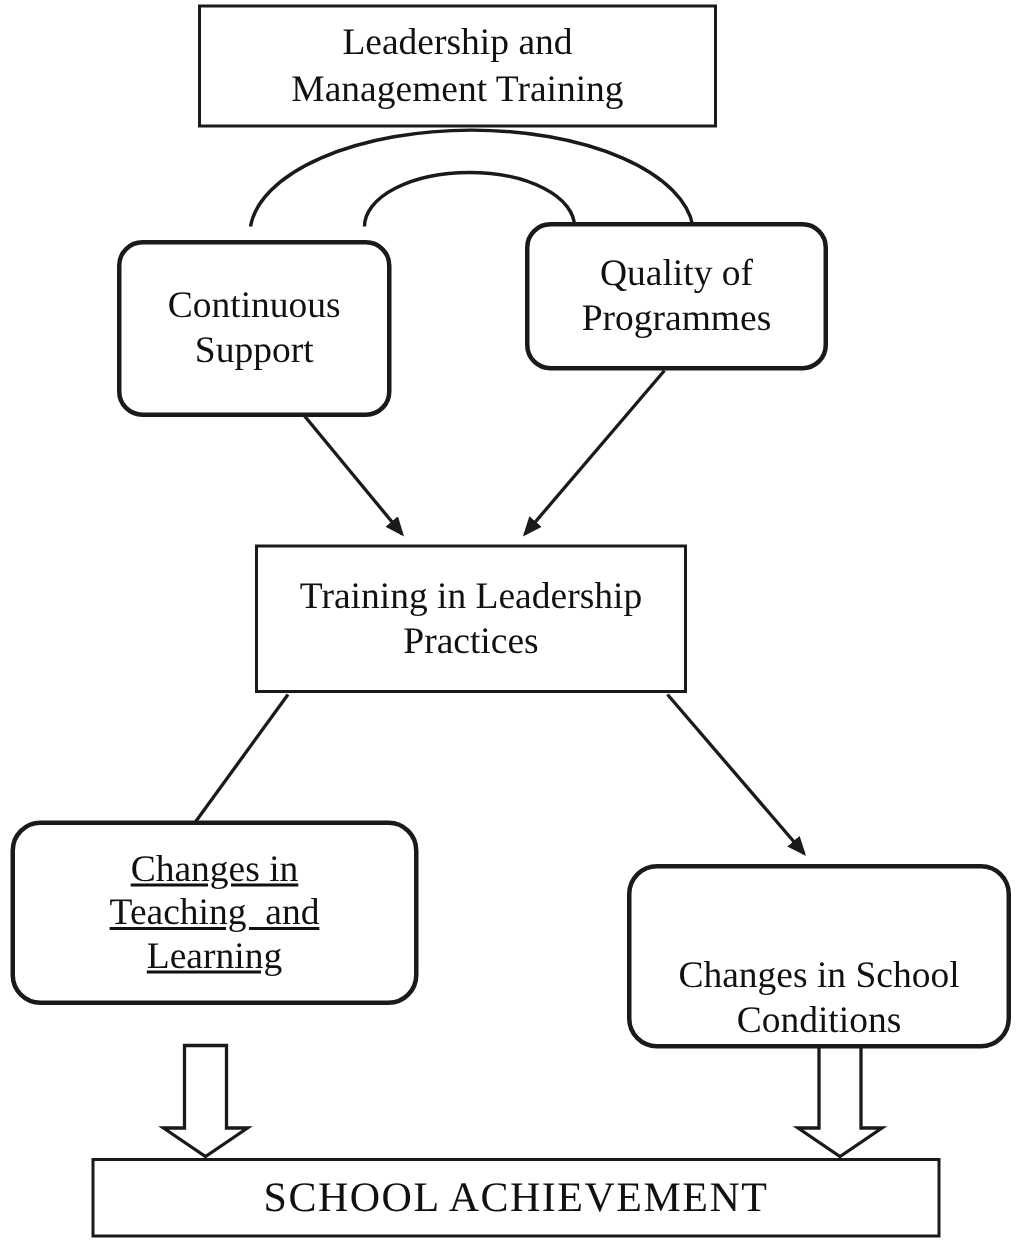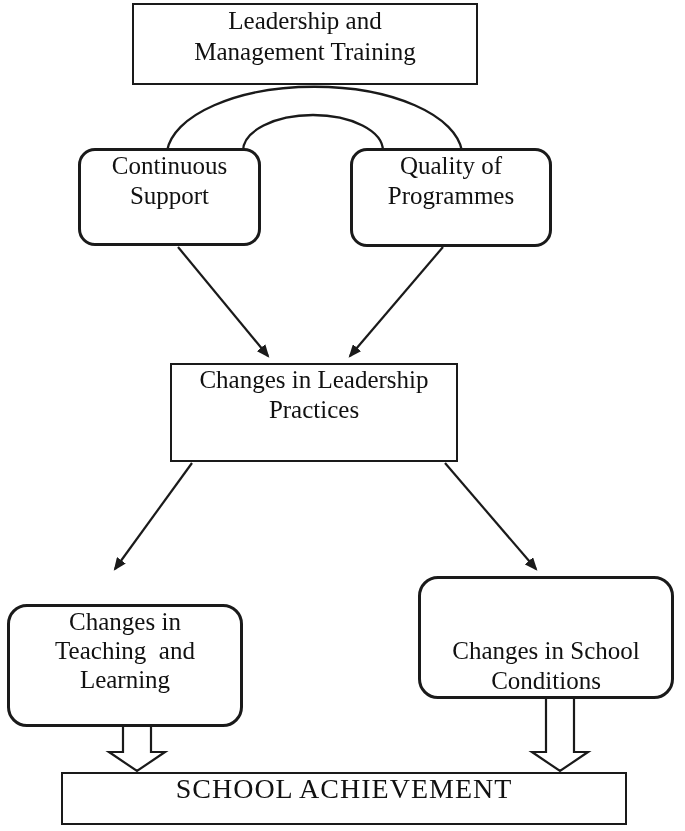--- a/index.html
+++ b/index.html
@@ -4,31 +4,31 @@
 <style>
   html, body { margin:0; padding:0; background:#ffffff; }
   .canvas {
     position:relative; width:685px; height:831px; background:#ffffff;
     font-family:"Liberation Serif", "DejaVu Serif", serif; color:#111111;
     overflow:hidden;
   }
   svg.connector-layer { position:absolute; left:0; top:0; z-index:1; }
   .node {
     position:absolute; box-sizing:border-box; background:#ffffff;
-    border:2px solid #1a1a1a; display:flex; 
+    border:2px solid #1a1a1a; display:flex; align-items:center;
     justify-content:center; text-align:center; z-index:2;
   }
   .node .label { white-space:pre-wrap; font-size:25px; line-height:30px; }
   .rounded { border-width:3px; border-radius:17px; }
   .node-training { left:132px; top:3px; width:346px; height:82px; }
   .node-training .label { line-height:31px; }
-  .node-support { left:78px; top:148px; width:183px; height:98px; }
+  .node-support { left:78px; top:160px; width:183px; height:118px; }
   .node-quality { left:350px; top:148px; width:202px; height:99px; }
   .node-practices { left:170px; top:363px; width:288px; height:99px; }
-  .node-teaching { left:7px; top:604px; width:236px; height:123px; border-radius:20px; }
+  .node-teaching { left:7px; top:547px; width:272px; height:123px; border-radius:20px;text-decoration:underline; }
   .node-teaching .label { line-height:29px; }
   .node-conditions { left:418px; top:576px; width:256px; height:123px; border-radius:20px;
     align-items:flex-end; }
   .node-conditions .label { padding-top:14px; }
   .node-achievement { left:61px; top:772px; width:566px; height:53px; }
   .node-achievement .label { font-size:28px; letter-spacing:1px; white-space:nowrap; }
 </style>
 </head>
 <body>
 
@@ -62,21 +62,21 @@
     <span class="label">Continuous
 Support</span>
   </div>
 
   <div class="node rounded node-quality">
     <span class="label">Quality of
 Programmes</span>
   </div>
 
   <div class="node node-practices">
-    <span class="label">Changes in Leadership
+    <span class="label">Training in Leadership
 Practices</span>
   </div>
 
   <div class="node rounded node-teaching">
     <span class="label">Changes in
 Teaching  and
 Learning</span>
   </div>
 
   <div class="node rounded node-conditions">

